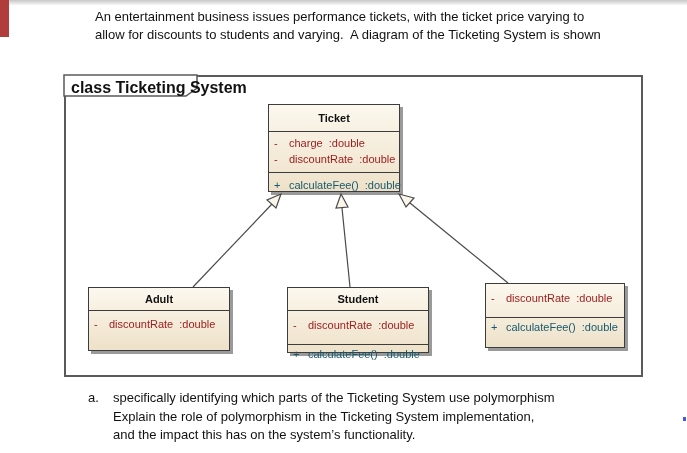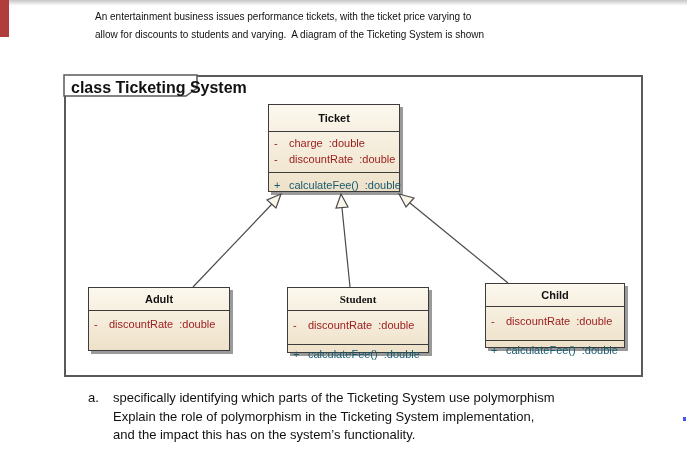--- a/index.html
+++ b/index.html
@@ -3,21 +3,21 @@
 <meta charset="utf-8">
 <style>
   html,body{margin:0;padding:0;}
   body{
     width:687px;height:453px;position:relative;background:#ffffff;
     font-family:"Liberation Sans",sans-serif;overflow:hidden;color:#111;
   }
   .topbar{position:absolute;left:0;top:0;width:687px;height:5px;
     background:linear-gradient(180deg,#c7c7c7,#f7f7f7);}
   .accent{position:absolute;left:0;top:0;width:9px;height:37px;background:#b13c3c;}
-  .intro{position:absolute;left:95px;top:8px;font-size:10px;line-height:18px;}
+  .intro{position:absolute;left:95px;top:8px;font-size:13px;line-height:18px;}
   .intro div{white-space:pre;}
   .frame{position:absolute;left:64px;top:75px;width:575px;height:298px;
     border:2px solid #5a5a5a;background:#ffffff;}
   .frame-label{position:absolute;left:71px;top:79px;font-size:16px;font-weight:bold;
     white-space:pre;z-index:6;}
   .overlay{position:absolute;left:0;top:0;pointer-events:none;z-index:5;}
   .ucls{position:absolute;border:1px solid #3c3c3c;
     background:linear-gradient(180deg,#fcf8ee,#eee1c9);
     box-shadow:3px 3px 0 #9a9a9a;font-size:11px;z-index:4;display:flex;flex-direction:column;}
   .uhead{font-weight:bold;text-align:center;border-bottom:1px solid #3c3c3c;
@@ -27,21 +27,21 @@
   .attrs{color:#9a1a1a;}
   .ops{color:#155a6e;border-top:1px solid #3c3c3c;flex:1;}
   .ticket{left:268px;top:104px;width:130px;height:86px;}
   .ticket .uhead{height:26px;}
   .ticket .attrs{height:37px;padding-top:3px;flex:none;}
   .ticket .ops{padding-top:4px;}
   .adult{left:88px;top:287px;width:140px;height:62px;}
   .adult .uhead{height:22px;}
   .adult .attrs{flex:1;padding-top:5px;}
   .student{left:287px;top:287px;width:140px;height:64px;}
-  .student .uhead{height:22px;font-family:Liberation Serif, serif;}
+  .student .uhead{height:22px;}
   .student .attrs{height:27px;padding-top:6px;flex:none;}
   .student .ops{padding-top:1px;}
   .child{left:485px;top:283px;width:138px;height:63px;}
   .child .uhead{height:22px;}
   .child .attrs{height:27px;padding-top:6px;flex:none;}
   .child .ops{padding-top:1px;}
   .q{position:absolute;left:88px;top:389px;font-size:13px;line-height:18.5px;display:flex;}
   .qlabel{width:25px;flex:none;}
   .q .lines div{white-space:pre;}
   .artifact{position:absolute;left:683px;top:417px;width:3px;height:4px;background:#4656e8;}
@@ -99,21 +99,20 @@
   </div>
   <div class="ops">
     <div class="urow">
       <span class="vis">+</span>
       <span>calculateFee()  :double</span>
     </div>
   </div>
 </div>
 
 <div class="ucls child">
-  <div class="uhead">Child</div>
   <div class="attrs">
     <div class="urow">
       <span class="vis">-</span>
       <span>discountRate  :double</span>
     </div>
   </div>
   <div class="ops">
     <div class="urow">
       <span class="vis">+</span>
       <span>calculateFee()  :double</span>

